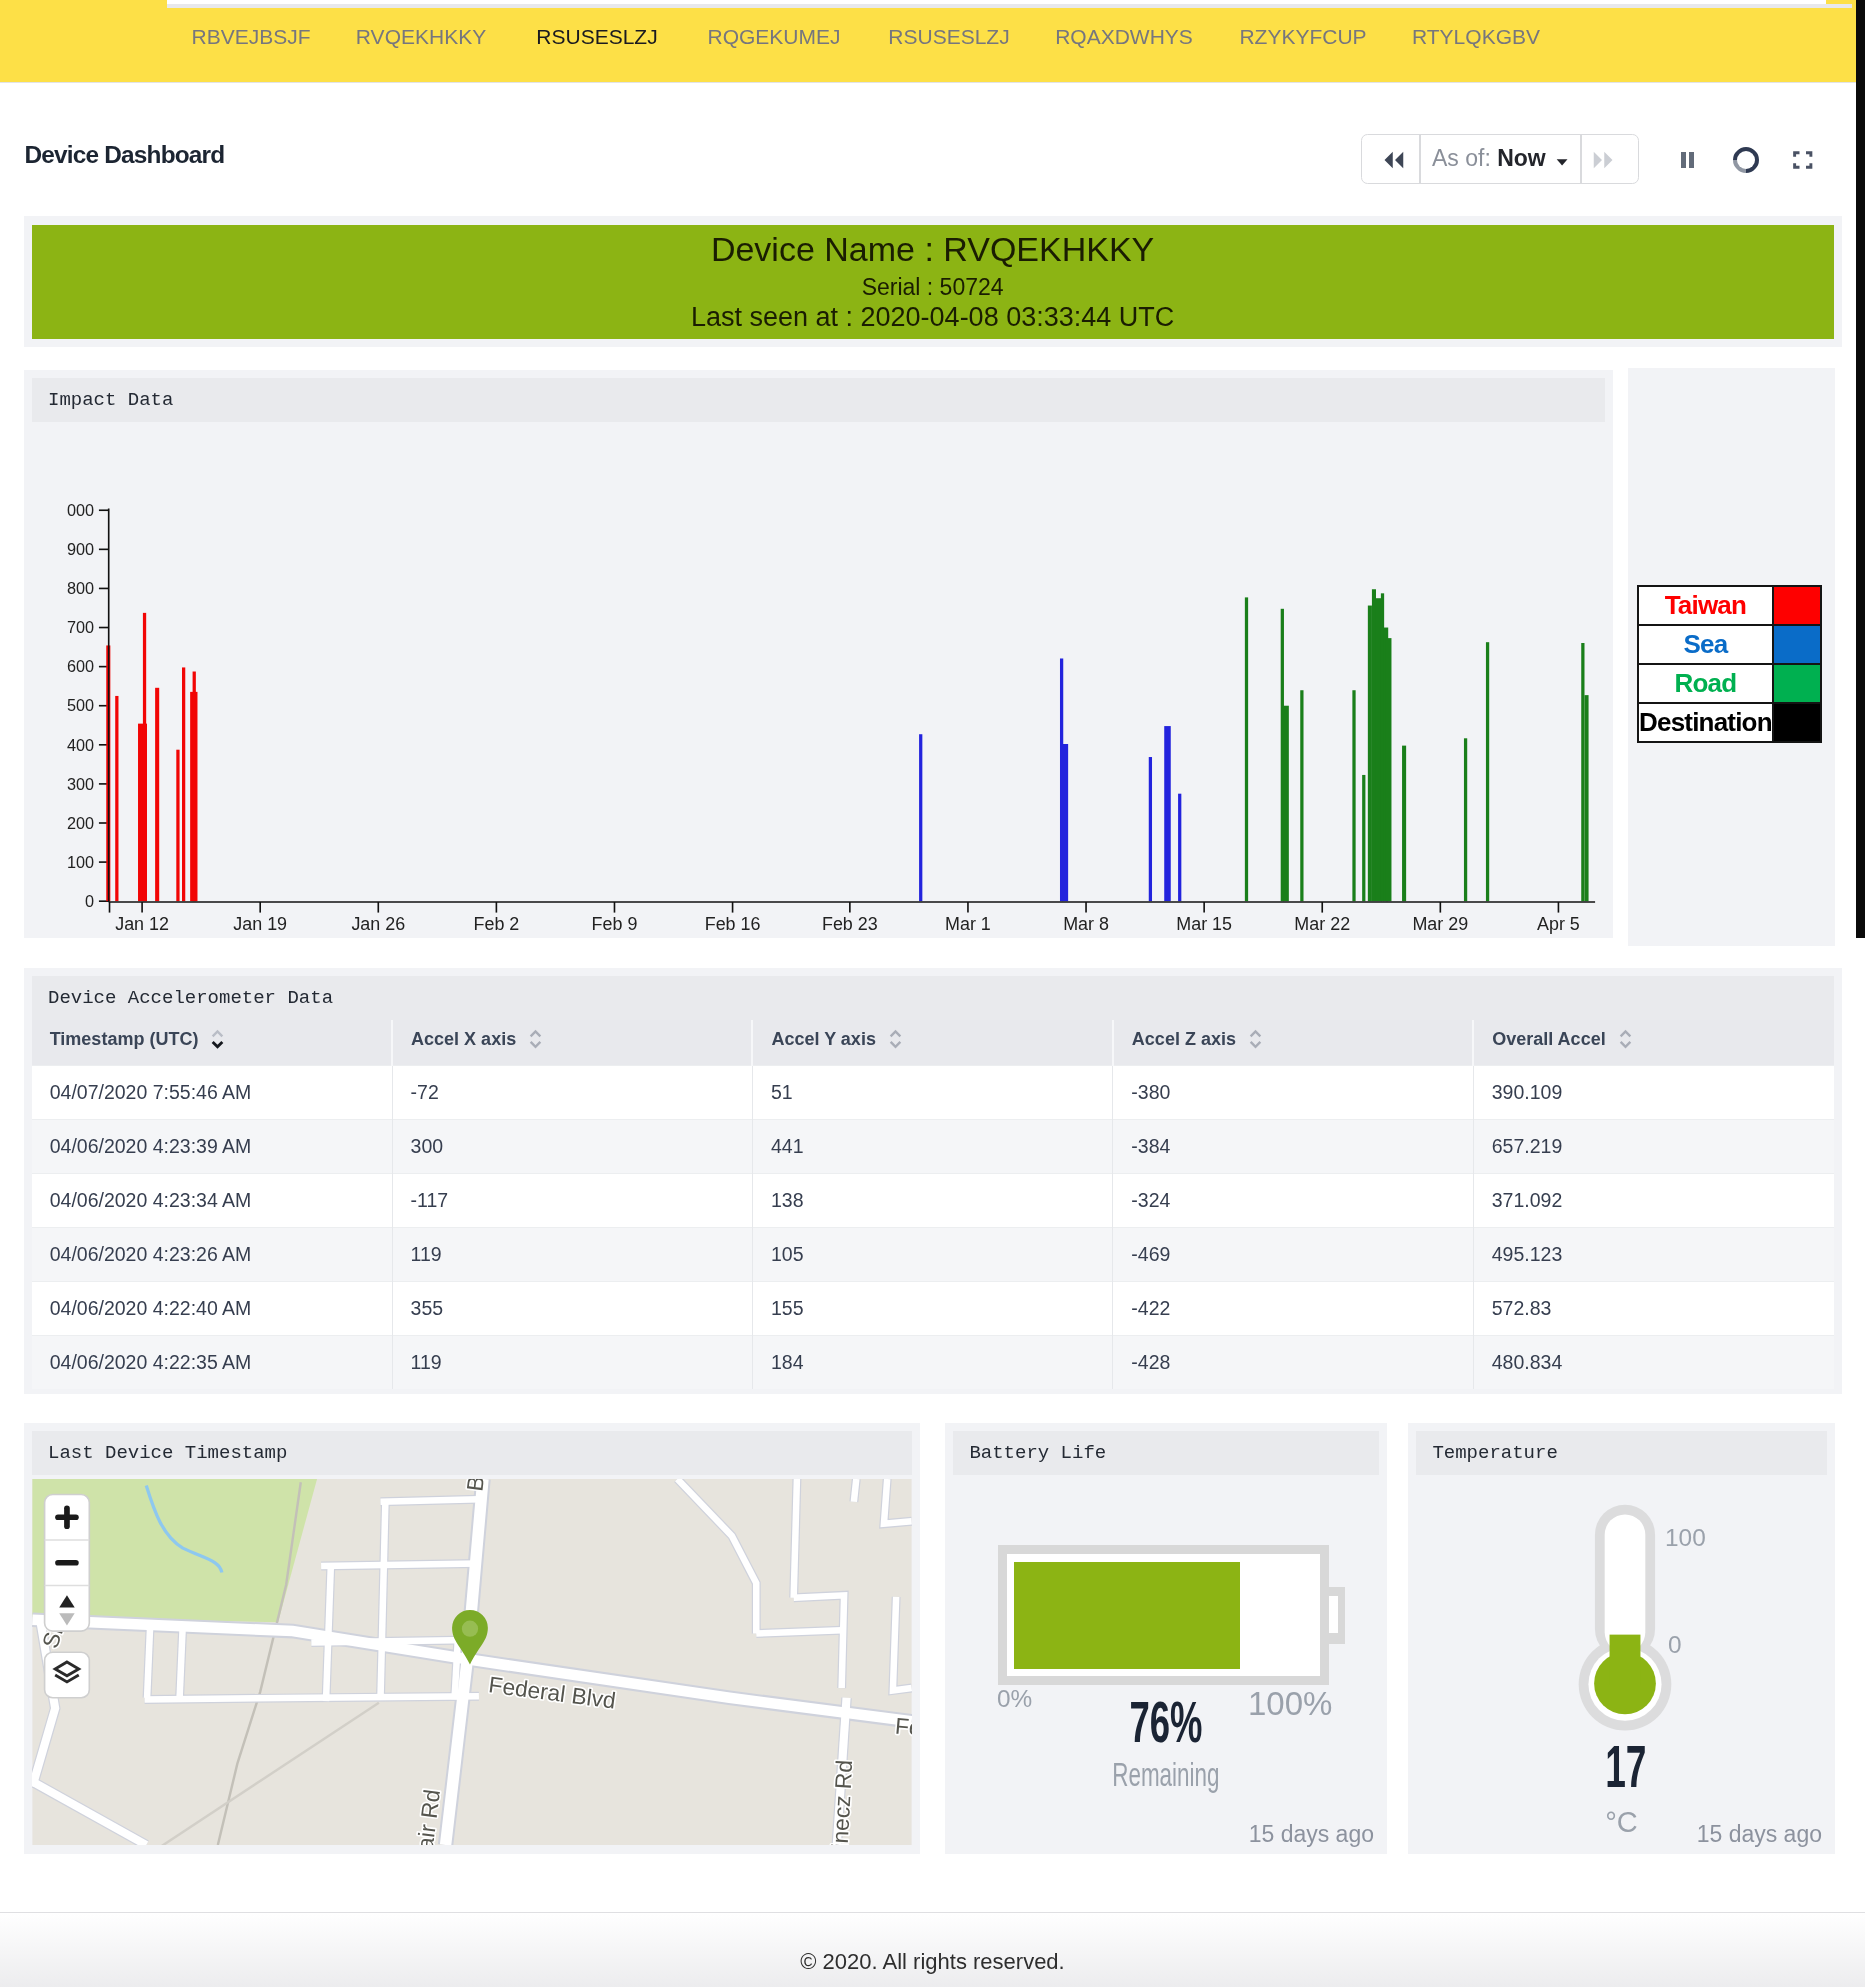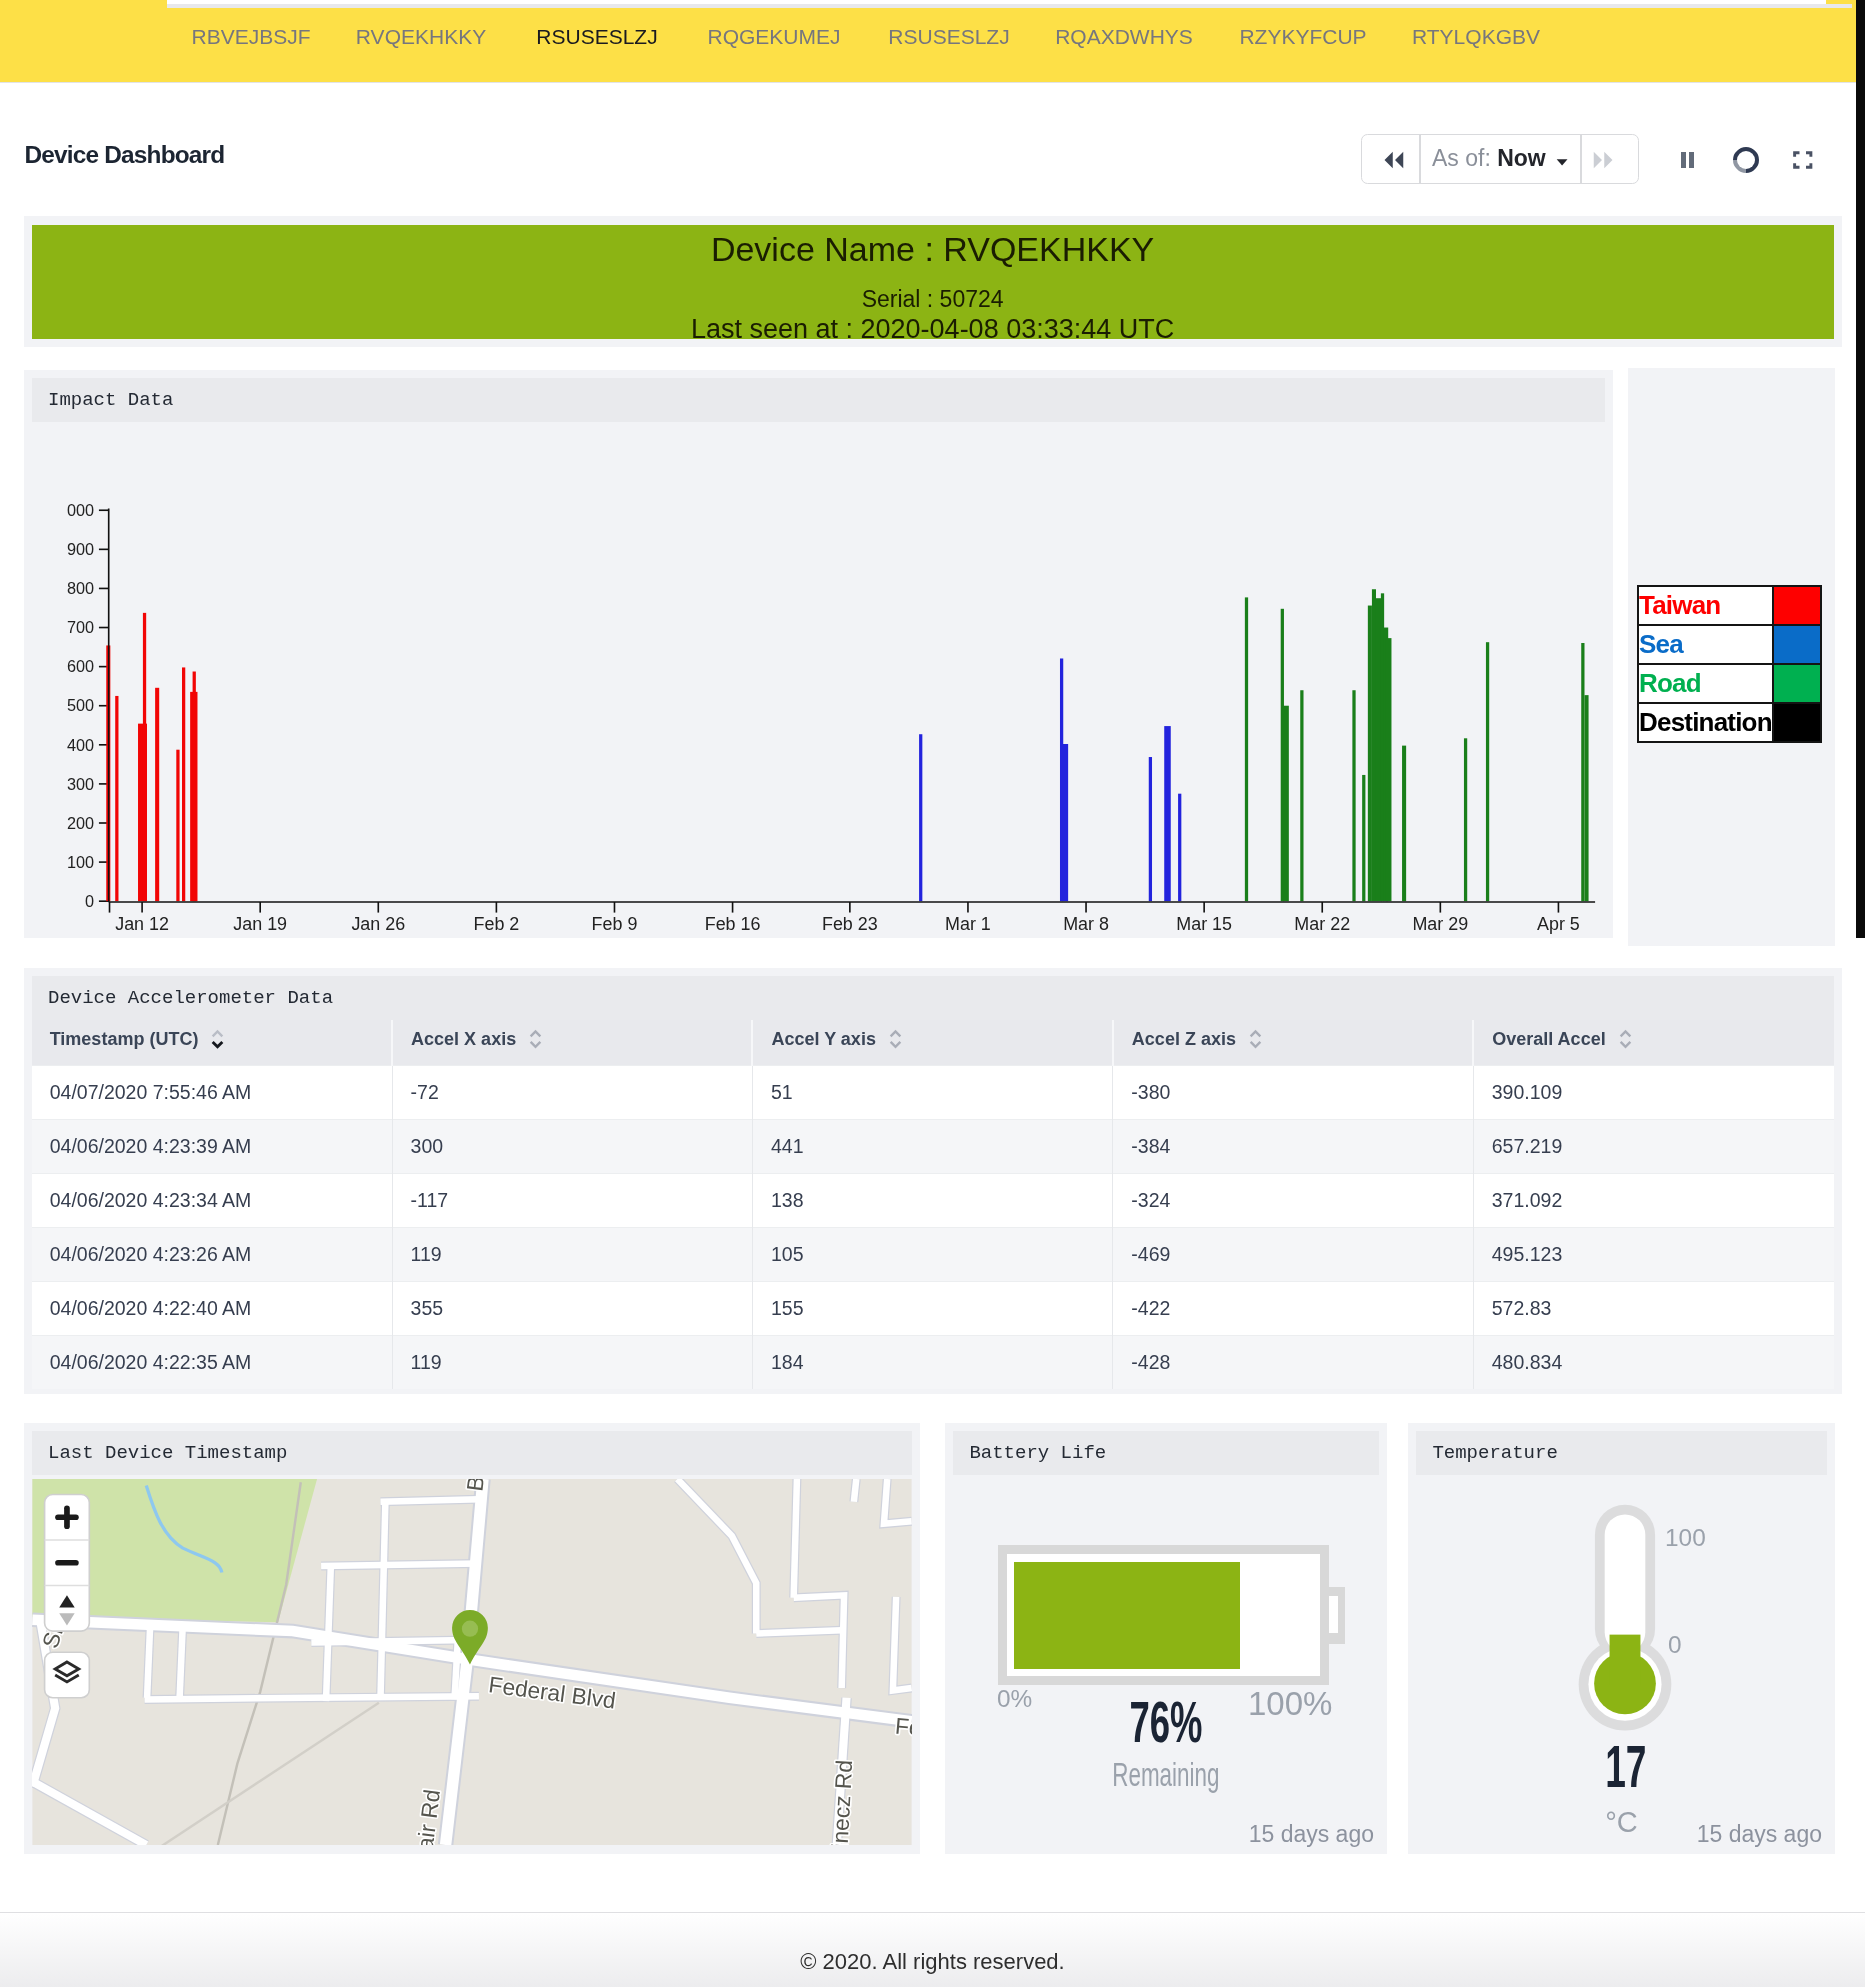--- a/index.html
+++ b/index.html
@@ -10,31 +10,31 @@
 .nav .topband{position:absolute;left:167px;top:4.1px;width:1685px;height:4.1px;background:#e8e8ec}
 .nav .topwhite{position:absolute;left:167px;top:0;width:1659px;height:4.1px;background:#fff}
 .tab{position:absolute;top:25px;transform:translateX(-50%);font-size:21px;letter-spacing:0;color:#76767e;white-space:nowrap}
 .tab.active{color:#1a1a20}
 .blackbar{position:absolute;left:1856px;top:0;width:9px;height:938px;background:#0a0a0a}
 .hdr{position:absolute;left:24.4px;top:140px;font-size:24.4px;line-height:29px;letter-spacing:-0.8px;font-weight:bold;color:#1c2532}
 .panel{position:absolute;background:#f2f3f6}
 .tbar{position:absolute;left:8.1px;right:8.1px;top:8.1px;height:44px;background:#e9eaed;font-family:"Liberation Mono",monospace;font-size:19px;font-weight:normal;color:#242a34;line-height:44px;padding-left:16.3px}
 .banner{position:absolute;left:8.1px;top:9px;right:8.1px;height:114px;background:#8cb414;color:#1a1d02;text-align:center}
 .banner .l1{font-size:34px;padding-top:4.1px;line-height:41px;font-weight:500}
-.banner .l2{font-size:23px;line-height:27px;margin-top:16px}
+.banner .l2{font-size:23px;line-height:27px;margin-top:4px}
 .banner .l3{font-size:27px;line-height:33px}
 .ctl-group{position:absolute;left:1361px;top:134px;width:278px;height:50px;background:#fff;border:1.6px solid #d9dadd;border-radius:6.5px}
 .ctl-sep{position:absolute;top:0;bottom:0;width:1.6px;background:#d9dadd}
 .asof{position:absolute;left:70px;top:0;width:148px;height:46px;line-height:46px;text-align:left;font-size:23px;color:#8a8f99;white-space:nowrap}
 .asof b{color:#23252b;font-weight:bold}
 .pauseic{position:absolute;top:152px;width:4.9px;height:15.5px;background:#626b79}
 .ring{position:absolute;left:1733px;top:147px;width:26px;height:26px;border-radius:50%;border:4.1px solid #2f3a52;border-left-color:#9097a3;transform:rotate(-45deg)}
 .legend-table{position:absolute;left:9px;top:217px;border-collapse:collapse}
 .legend-table td{border:2.4px solid #141414;height:39px;padding:0}
-.legend-table .lt{width:134px;font-weight:bold;font-size:26px;letter-spacing:-0.8px;background:#fff;font-family:"Liberation Sans",sans-serif}
+.legend-table .lt{width:134px;text-align:center;font-weight:bold;font-size:26px;letter-spacing:-0.8px;background:#fff;font-family:"Liberation Sans",sans-serif}
 .legend-table .sw{width:48px}
 table.data{position:absolute;left:8.1px;top:52px;border-collapse:collapse;table-layout:fixed;width:1802px;font-size:19.5px;color:#363e4f}
 table.data th{background:#e8e9ed;color:#3a4557;font-weight:bold;font-size:18px;text-align:left;height:45px;padding-left:18px;border-left:2.4px solid #f6f7f9}
 table.data th:first-child{border-left:none}
 table.data td{height:54px;padding-left:18px;border-left:1.6px solid #e6e8eb;border-top:1.6px solid #eceef0}
 table.data td:first-child{border-left:none}
 table.data tr.odd td{background:#fff}
 table.data tr.even td{background:#f5f6f8}
 .sorticon{display:inline-block;vertical-align:-4.9px;margin-left:8.1px}
 .gray9{color:#9aa1ab}

